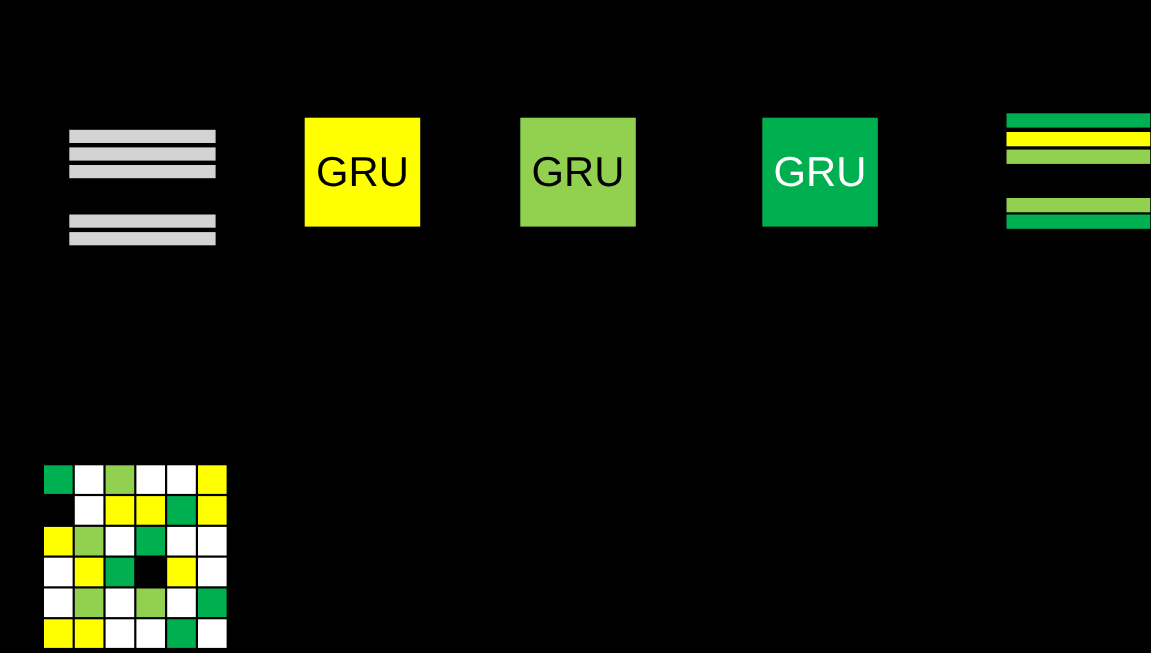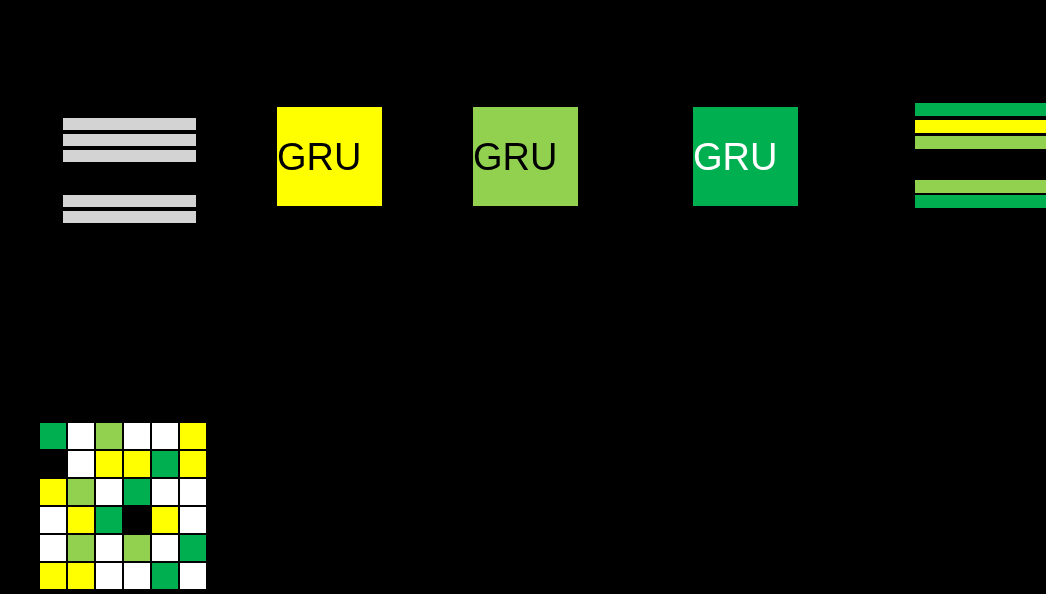--- a/index.html
+++ b/index.html
@@ -20,21 +20,21 @@
     width: 133px;
     height: 12px;
   }
   .gru-box {
     position: absolute;
     top: 107px;
     width: 105px;
     height: 99px;
     display: flex;
     align-items: center;
-    justify-content: flex-start;
+    justify-content: center;
     font-size: 38px;
     line-height: 1;
     letter-spacing: 0px;
   }
   .stripe {
     position: absolute;
     left: 915px;
     width: 131px;
     height: 13px;
   }

